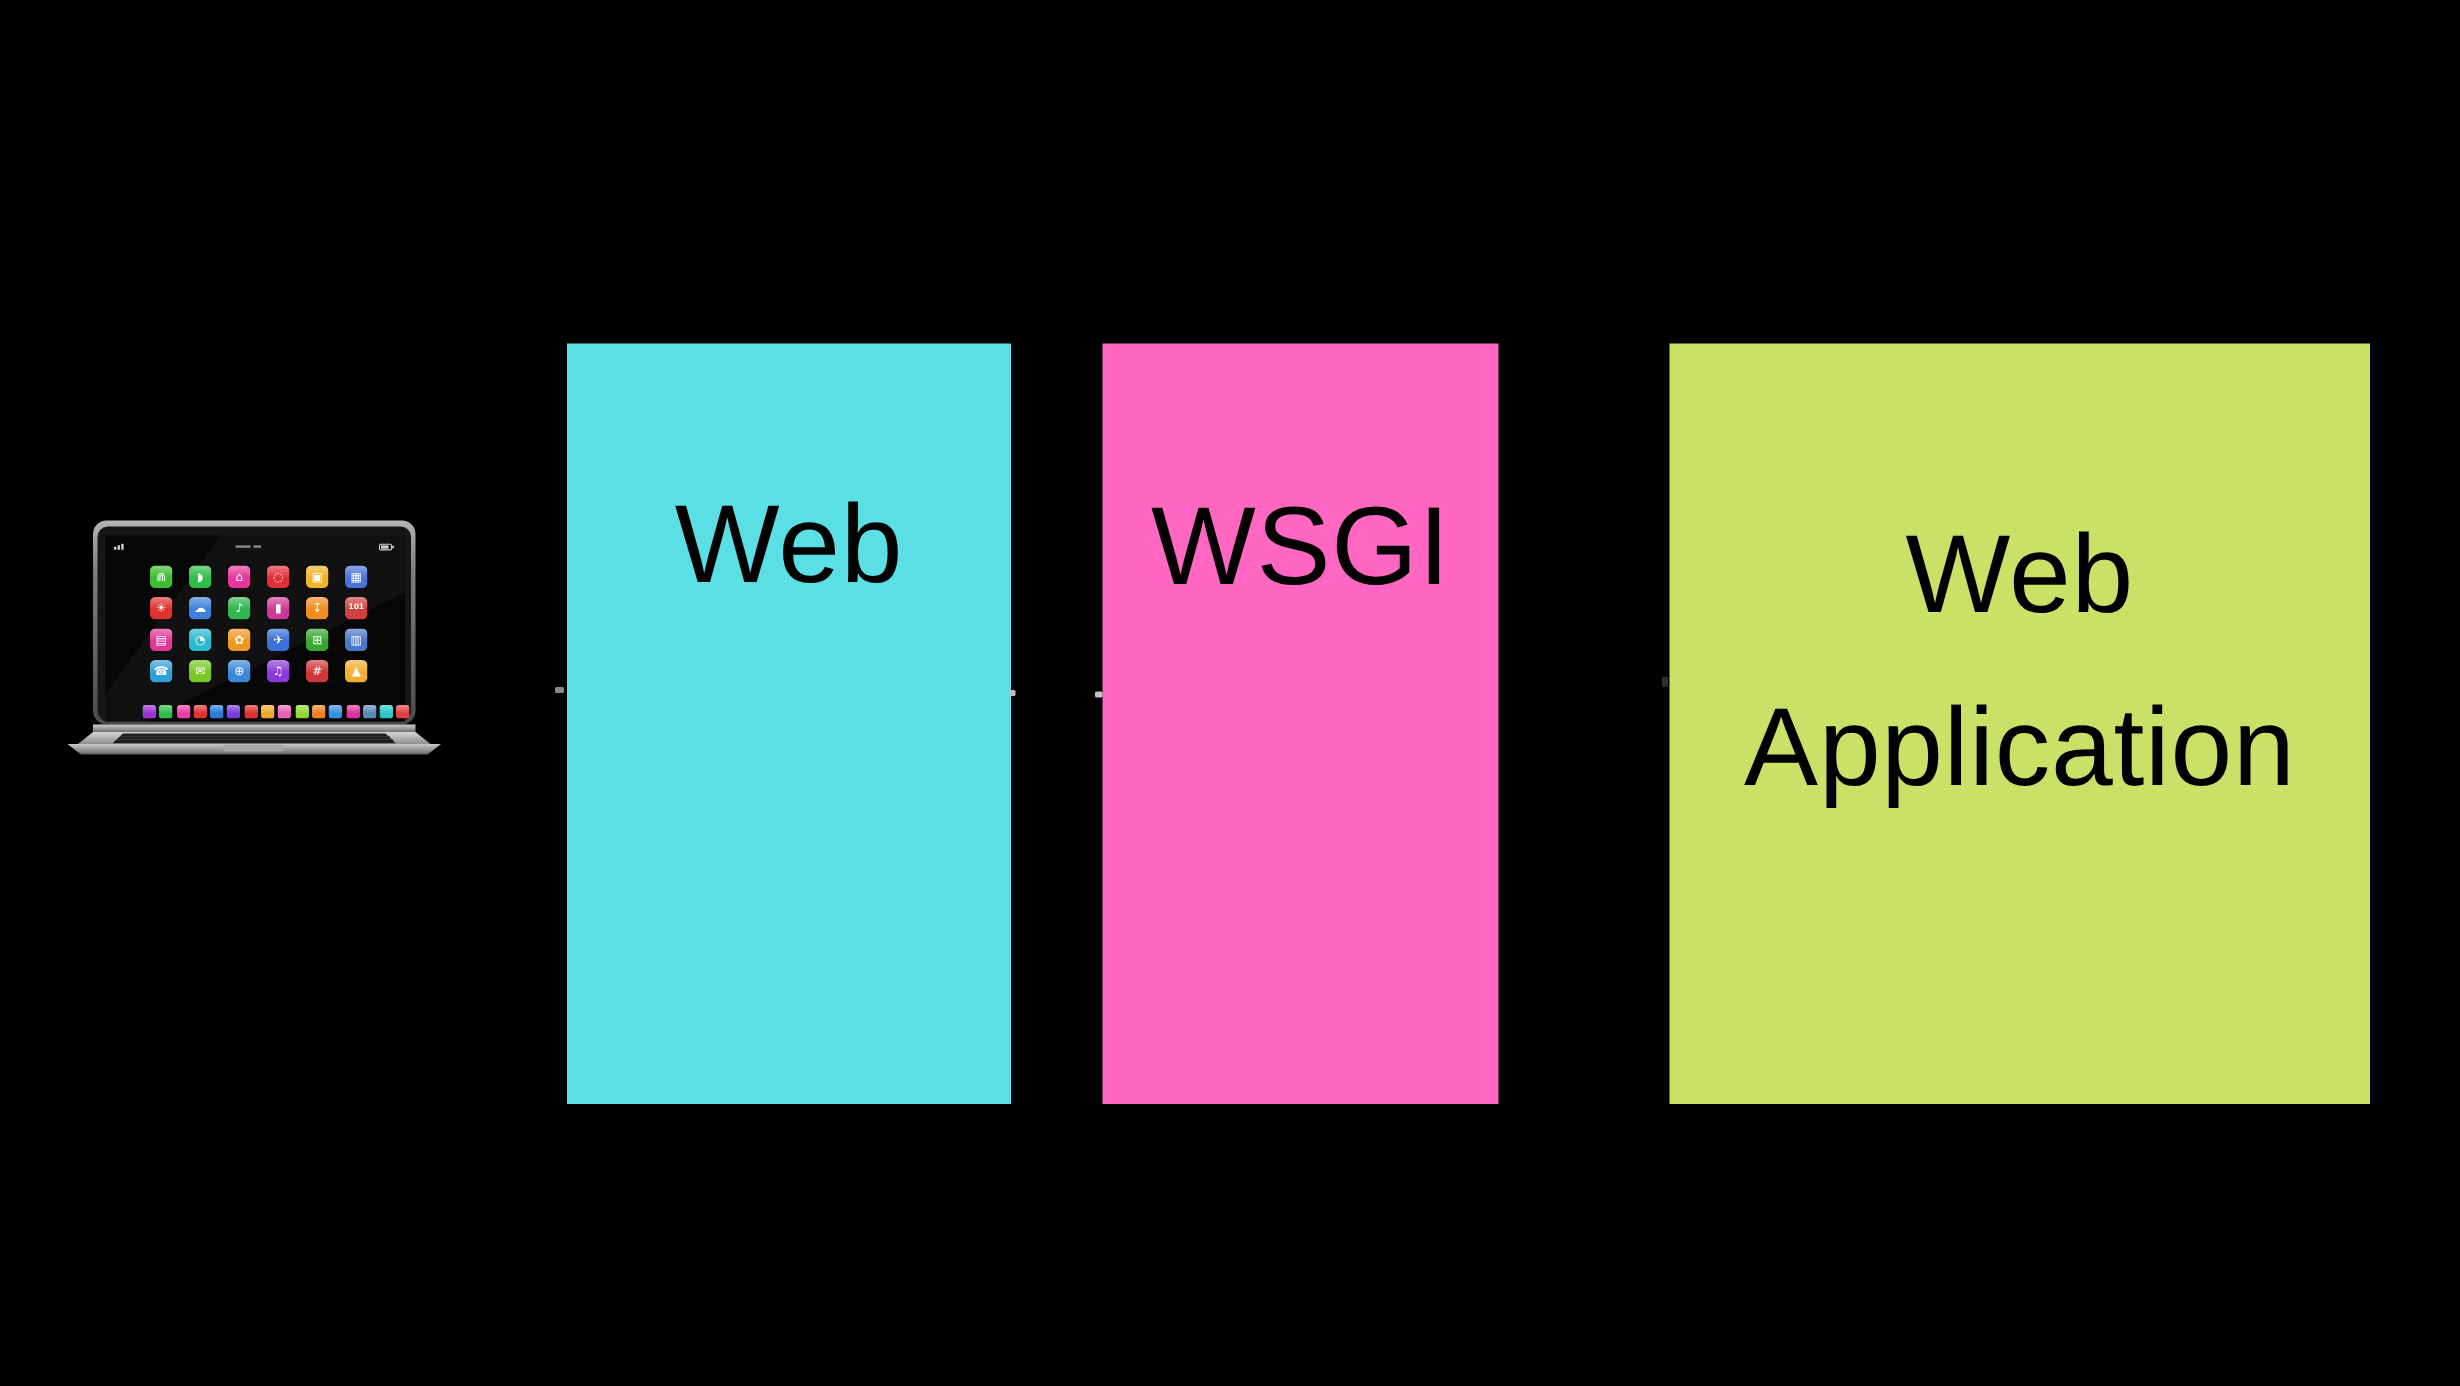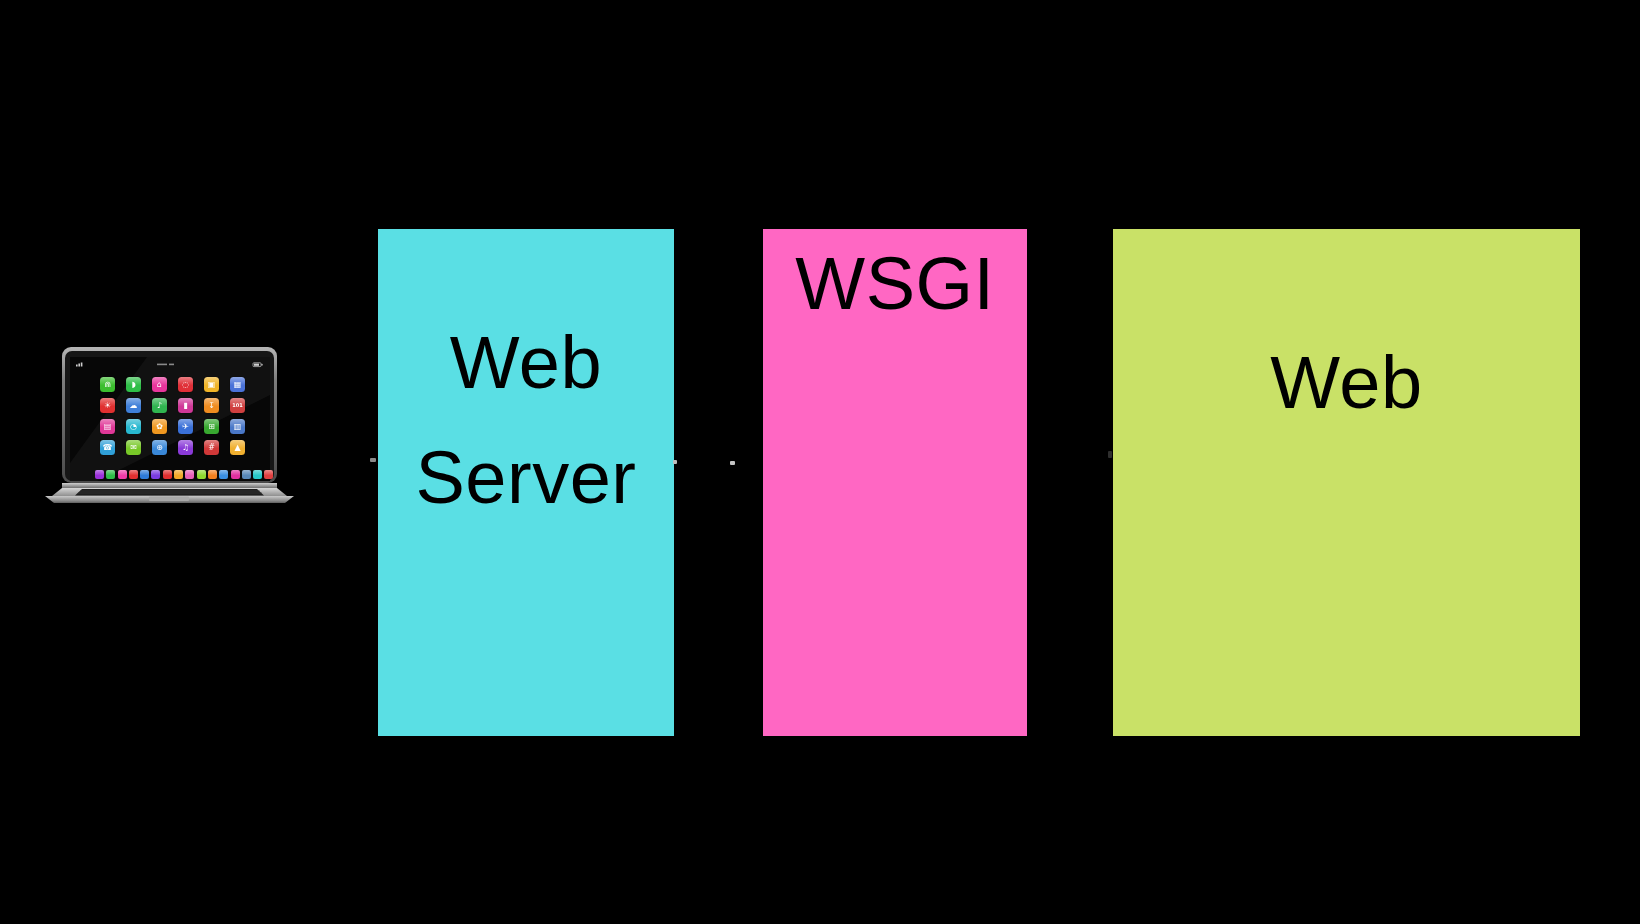--- a/index.html
+++ b/index.html
@@ -14,21 +14,21 @@
     position:absolute;top:229px;height:507px;
     display:block;
   }
   .node .label{
     width:100%;text-align:center;color:#000000;
     font-size:74px;font-weight:400;letter-spacing:.5px;
     line-height:115px;
   }
   .node-pink .label{line-height:110px;}
   .node-cyan{left:378px;width:296px;padding-top:76px;box-sizing:border-box;}
-  .node-pink{left:735px;width:264px;box-sizing:border-box;margin-left:28px;}
+  .node-pink{left:735px;width:264px;padding-top:80px;box-sizing:border-box;}
   .node-green{left:1113px;width:467px;padding-top:96px;box-sizing:border-box;}
   
   .tick{position:absolute;border-radius:1px;}
   .tick-1{left:370px;top:458px;width:6px;height:4px;background:#8a8a8a;}
   .tick-2{left:673px;top:460px;width:4px;height:4px;background:#bdbdbd;}
   .tick-3{left:730px;top:461px;width:5px;height:4px;background:#c4c4c4;}
   .tick-4{left:1108px;top:451px;width:4px;height:7px;background:#2e2e2e;}
   
   .laptop{position:absolute;left:37px;top:345px;width:263px;height:160px;}
   .laptop svg{position:absolute;inset:0;}
@@ -153,29 +153,29 @@
         <div class="dock-icon" style="background-color: rgb(58, 143, 224);"></div>
         <div class="dock-icon" style="background-color: rgb(224, 48, 160);"></div>
         <div class="dock-icon" style="background-color: rgb(88, 136, 184);"></div>
         <div class="dock-icon" style="background-color: rgb(40, 200, 200);"></div>
         <div class="dock-icon" style="background-color: rgb(224, 64, 64);"></div>
       </div>
   </div>
 
   <div class="node node-cyan" style="background-color: rgb(90, 223, 228);">
     <div class="label">Web</div>
-    <div class="label">Server</div>
   </div>
 
   <div class="node node-pink" style="background-color: rgb(255, 103, 195);">
     <div class="label">WSGI</div>
   </div>
 
   <div class="node node-green" style="background-color: rgb(201, 225, 103);">
     <div class="label">Web</div>
+    <div class="label">Application</div>
   </div>
 
   <div class="tick tick-1"></div>
   <div class="tick tick-2"></div>
   <div class="tick tick-3"></div>
   <div class="tick tick-4"></div>
 
 </div>
 
 </body></html>

